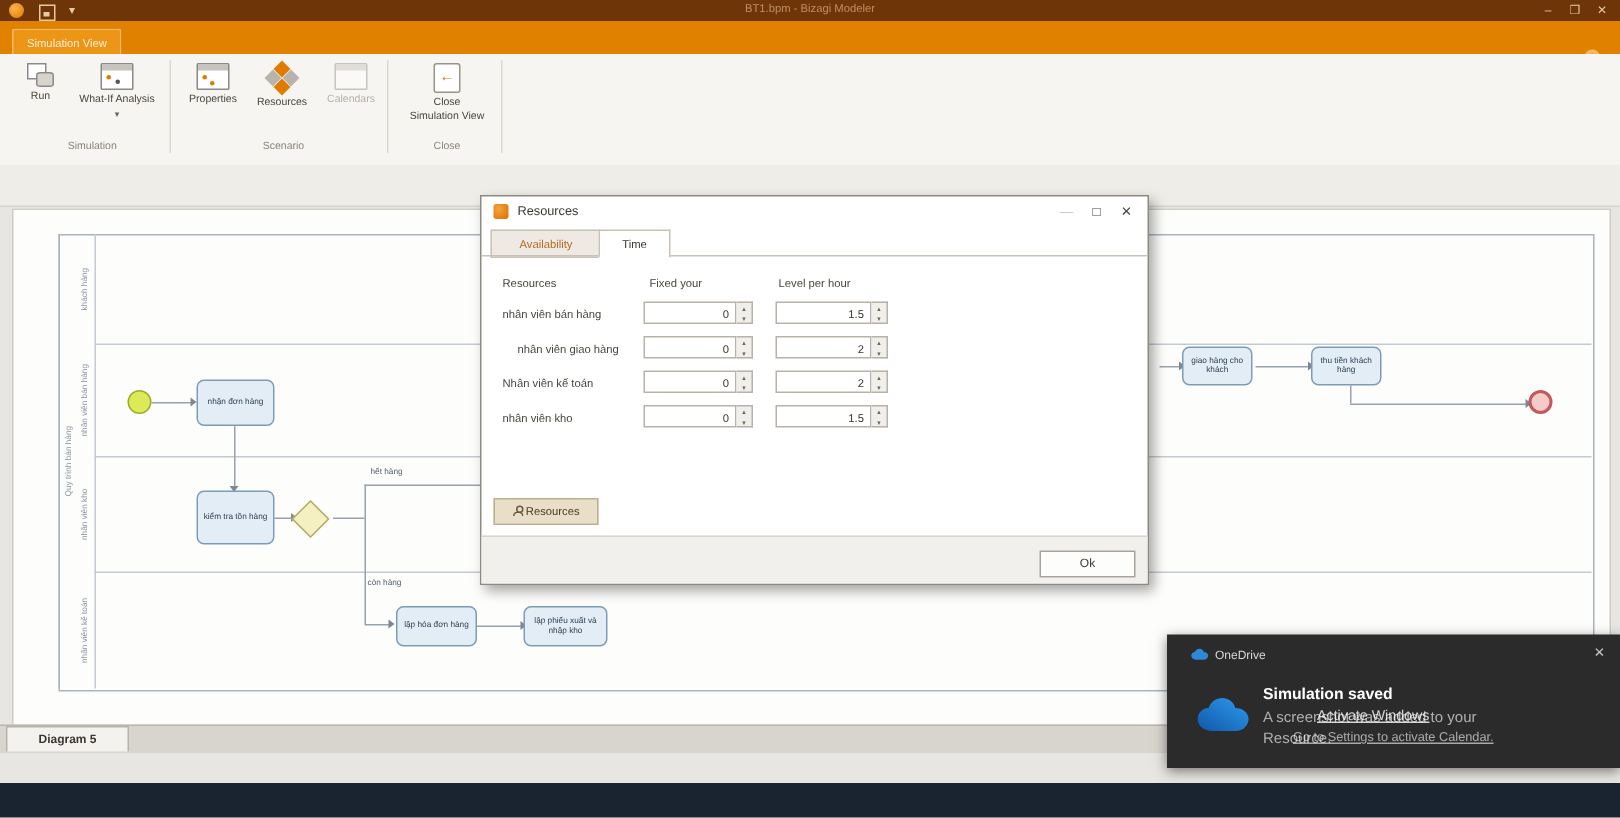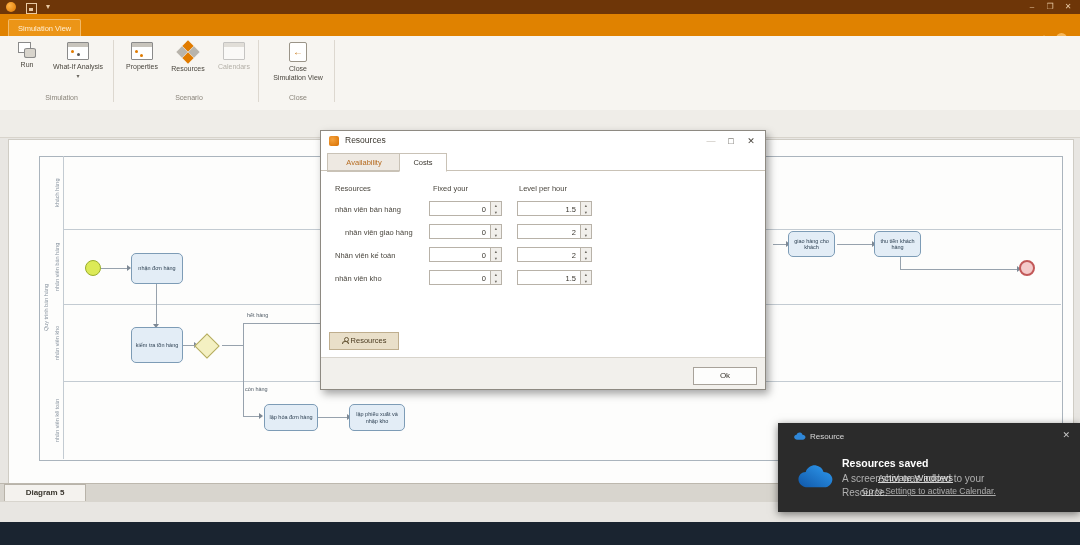--- a/index.html
+++ b/index.html
@@ -102,20 +102,21 @@
 <body>
 
 <div class="screen">
 
   <div class="abs titlebar">
     <div class="abs logo-dot"></div>
     <div class="abs floppy">
         <i></i>
       </div>
     <div class="abs tb-glyph" style="left:40px;">▾</div>
+    <div class="abs title-text">BT1.bpm - Bizagi Modeler</div>
     <div class="abs tb-glyph" style="left:1024px;">–</div>
     <div class="abs tb-glyph" style="left:1042px;">❐</div>
     <div class="abs tb-glyph" style="left:1060px;">✕</div>
   </div>
 
   <div class="abs band">
     <div class="abs band-glyph" style="left:1036px;">∧</div>
     <div class="abs band-glyph help-dot" style="left:1056px;">?</div>
   </div>
   <div class="abs ribbon-tab">Simulation View</div>
@@ -244,21 +245,21 @@
   <div class="abs dtab">Diagram 5</div>
 
   <div class="abs dialog">
     <div class="abs dlg-ic"></div>
     <div class="abs dlg-name">Resources</div>
     <div class="abs dlg-ctl" style="right:44px;color:#c8c4bc;">—</div>
     <div class="abs dlg-ctl" style="right:24px;">□</div>
     <div class="abs dlg-ctl" style="right:4px;">✕</div>
 
     <div class="abs dtab2" style="left:6px;width:72px;background:#eee9e2;color:#b56a1e;">Availability</div>
-    <div class="abs dtab2" style="left:78px;width:46px;background:#fff;color:#3a362e;border-bottom:1px solid #fff;z-index:2;">Costs</div>
+    <div class="abs dtab2" style="left:78px;width:46px;background:#fff;color:#3a362e;border-bottom:1px solid #fff;z-index:2;">Time</div>
     <div class="abs tabline"></div>
 
     <span class="abs col-h" style="left:14px;">Resources</span>
     <span class="abs col-h" style="left:112px;">Fixed your</span>
     <span class="abs col-h" style="left:198px;">Level per hour</span>
 
     <div>
       <span class="abs rowname" style="left:14px;top:74px;">nhân viên bán hàng</span>
       <div class="abs numbox" style="left:108px;top:70px;width:62px;">0</div>
       <div class="abs spin" style="left:170px;top:70px;"><span>▴</span><br><span>▾</span></div>
@@ -294,32 +295,32 @@
       <span class="person"><i></i><u></u></span><span>Resources</span>
     </div>
     <div class="abs dlg-bottom"></div>
     <div class="abs ok-btn">Ok</div>
   </div>
 
   <div class="abs toast">
     <svg class="abs" style="left:14px;top:8px;" width="14" height="10" viewBox="0 0 52 32">
       <path d="M20 30c-8 0-12-5-12-10 0-5 4-9 9-9 2-6 8-9 13-8 5 1 8 4 9 8 6 0 11 4 11 9s-4 10-10 10z" fill="#2f87d8"></path>
     </svg>
-    <span class="abs toast-app">Resource</span>
+    <span class="abs toast-app">OneDrive</span>
     <span class="abs" style="right:10px;top:7px;font-size:9px;color:#c8c8c8;">✕</span>
     <svg class="abs" style="left:14px;top:40px;" width="42" height="26" viewBox="0 0 52 32">
       <defs>
           <linearGradient id="od" x1="0" y1="1" x2="1" y2="0">
         <stop offset="0" stop-color="#1057a8"></stop>
             <stop offset="1" stop-color="#2f9bf0"></stop>
           </linearGradient>
         </defs>
       <path d="M20 30c-8 0-12-5-12-10 0-5 4-9 9-9 2-6 8-9 13-8 5 1 8 4 9 8 6 0 11 4 11 9s-4 10-10 10z" fill="url(#od)"></path>
     </svg>
-    <span class="abs toast-title">Resources saved</span>
+    <span class="abs toast-title">Simulation saved</span>
     <span class="abs toast-line" style="left:64px;top:50px;">A screenshot was added to your</span>
     <span class="abs toast-line" style="left:64px;top:64px;">Resource.</span>
     <span class="abs wm" style="left:100px;top:49px;font-size:9.5px;">Activate Windows</span>
     <span class="abs wm" style="left:84px;top:63px;font-size:8.5px;opacity:.75;">Go to Settings to activate Calendar.</span>
   </div>
 
   <div class="abs taskbar">
     
     
     

